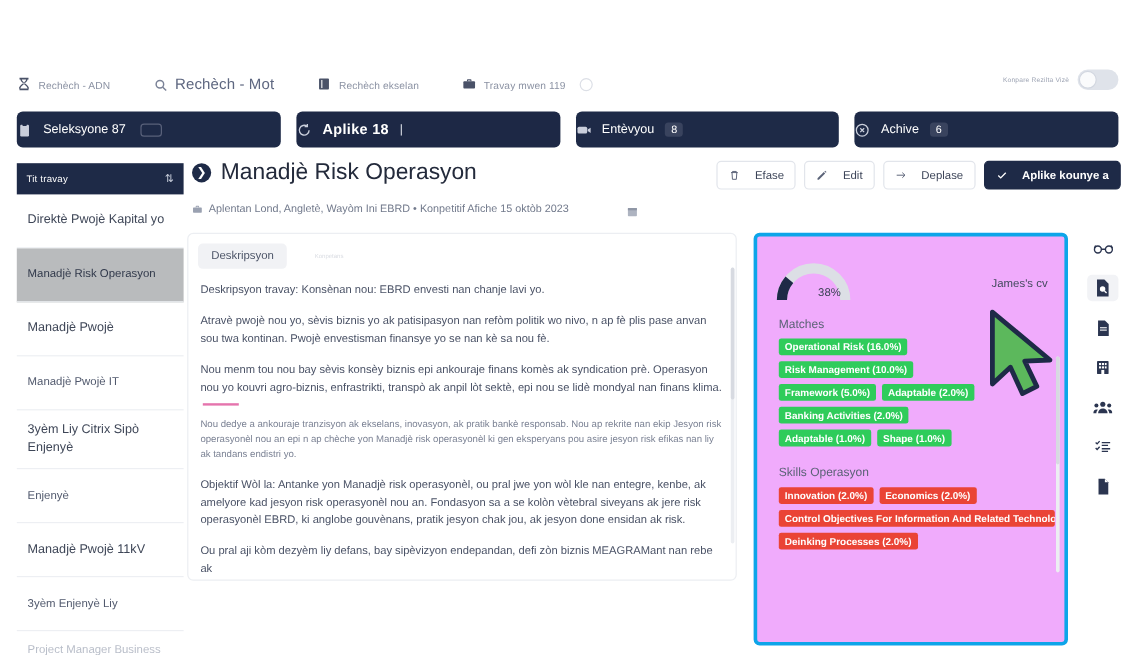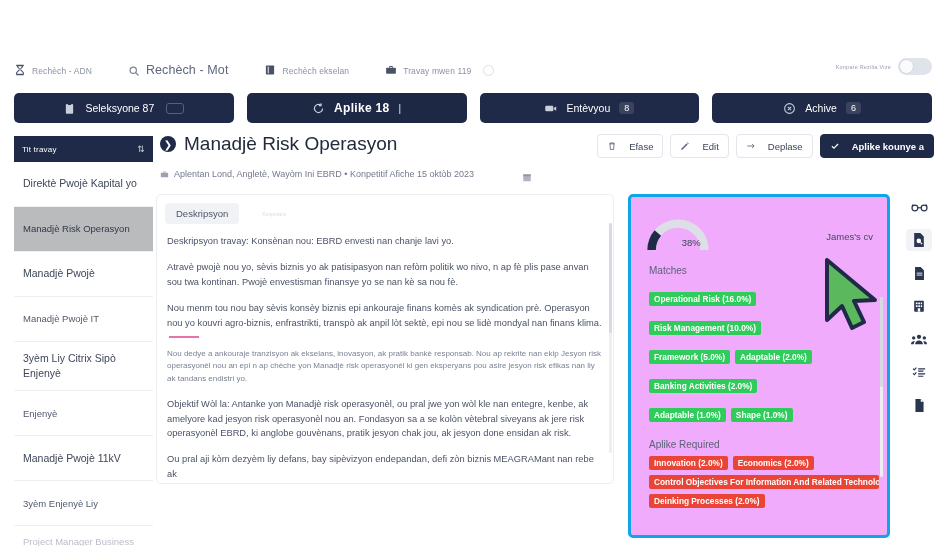--- a/index.html
+++ b/index.html
@@ -46,21 +46,21 @@
     border-radius: 50%; background: #fafbfc; border: 1px solid #d2d7e0;
   }
 
   
   .statusbar {
     position: absolute; top: 93px; left: 14px; right: 12px; height: 30px;
     display: flex; gap: 13px;
   }
   .status-btn {
     flex: 1; background: #1e2a47; border-radius: 5px;
-    display: flex; align-items: center; justify-content: center; gap: 9px;
+    display: flex; align-items: center; justify-content: flex-start; gap: 9px;
     color: #fff; font-size: 10.5px;
   }
   .status-btn .s-ico { width: 13px; height: 13px; display:block; color:#c9cedb; }
   .status-btn.hl { background:#1d2845; }
   .status-btn.hl .s-label { font-size: 12px; font-weight: bold; letter-spacing:.3px; }
   .count-badge {
     background: #39435e; border-radius: 3px; padding: 1px 5px;
     font-size: 9px; color: #fff; min-width: 14px; text-align:center;
   }
   .count-plain { font-size: 10px; color:#e4e7ee; }
@@ -153,21 +153,21 @@
   .cv-top { display:flex; align-items:flex-start; justify-content:space-between; padding: 18px 14px 0 14px; }
   .gauge { position:relative; width: 66px; height: 38px; }
   .cv-name { font-size: 9.5px; color:#41495c; margin-top: 16px; }
   .sect-title { font-size: 10px; color:#5b6276; padding: 12px 0 6px 18px; }
   .tag-area { padding: 0 8px 0 18px; }
   .tag-row { display:flex; flex-wrap:wrap; gap:5px; margin-bottom:5px; }
   .tag {
     font-size: 8.3px; color:#fff; border-radius:2px; padding: 2px 5px;
     white-space: nowrap; font-weight: bold;
   }
-  .tag.green { background:#2fcc5b;margin-top:10px; }
+  .tag.green { background:#2fcc5b; }
   .tag.red { background:#ea4436; }
   .tag.wide { max-width: 238px; overflow:hidden; }
   .cv-scroll {
     position:absolute; right: 4px; top: 100px; width: 3px; height: 180px;
     background:#eceef2; border-radius:2px;
   }
   .cv-scroll .thumb { width:3px; height: 90px; background:#d7dae1; border-radius:2px; }
 
   
   .rail {
@@ -413,21 +413,21 @@
     </div>
     <div class="tag-row">
       <span class="tag green">Banking Activities (2.0%)</span>
     </div>
     <div class="tag-row">
       <span class="tag green">Adaptable (1.0%)</span>
       <span class="tag green">Shape (1.0%)</span>
     </div>
   </div>
 
-  <div class="sect-title">Aplike Required</div>
+  <div class="sect-title">Skills Operasyon</div>
   <div class="tag-area">
     <div class="tag-row">
       <span class="tag red">Innovation (2.0%)</span>
       <span class="tag red">Economics (2.0%)</span>
     </div>
     <div class="tag-row">
       <span class="tag red wide">Control Objectives For Information And Related Technologies (2.0%)</span>
     </div>
     <div class="tag-row">
       <span class="tag red">Deinking Processes (2.0%)</span>

